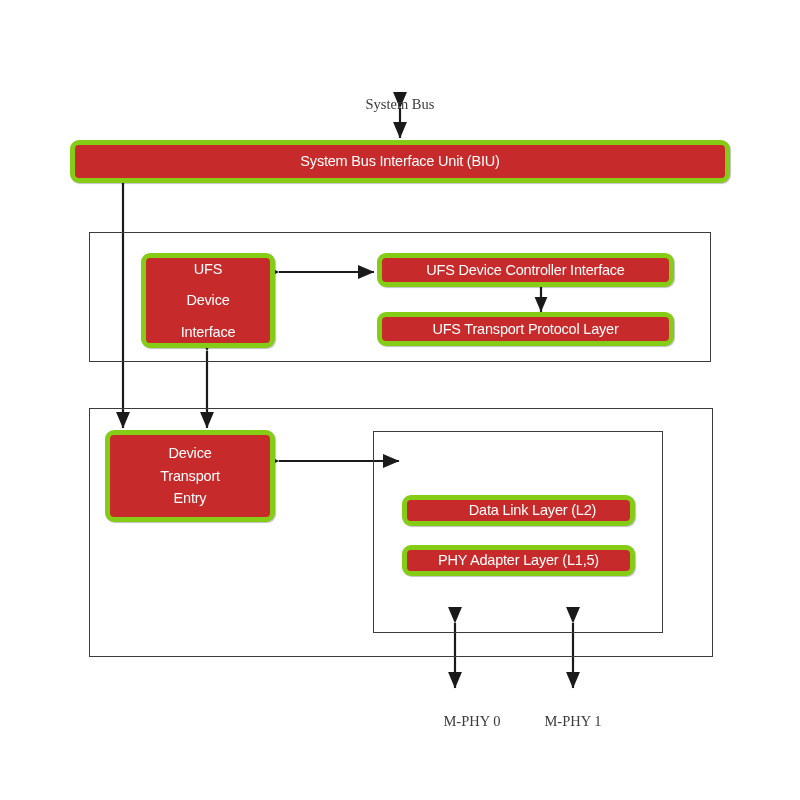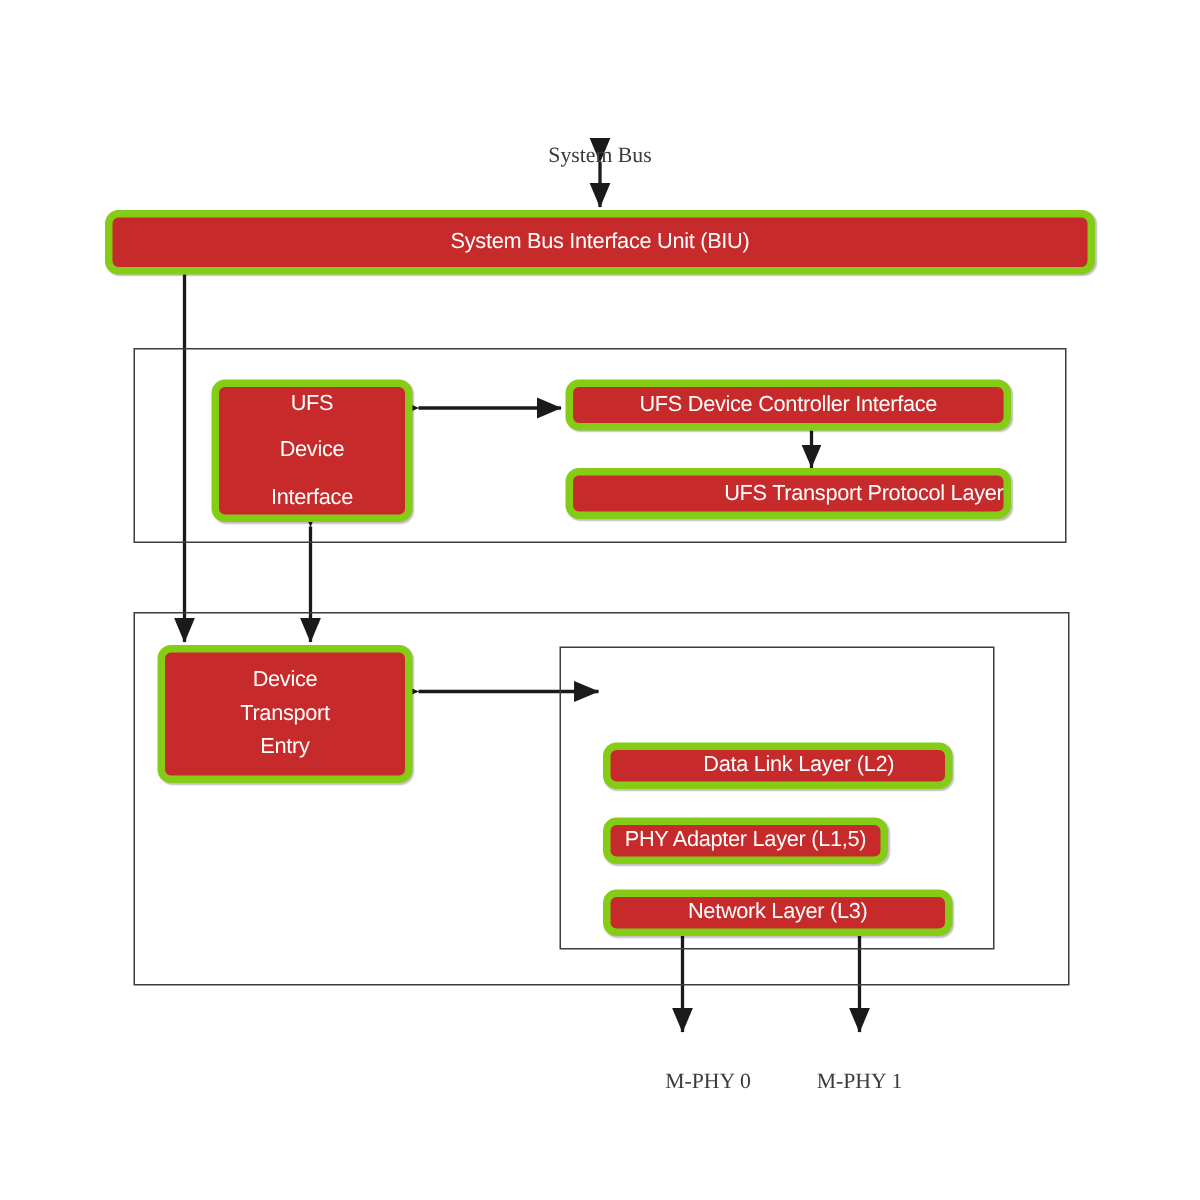--- a/index.html
+++ b/index.html
@@ -106,40 +106,37 @@
   <div class="rbox" style="left:141px; top:253px; width:134px; height:95px; flex-direction:column;justify-content:space-between;">
     <span>UFS</span>
     <span>Device</span>
     <span>Interface</span>
   </div>
 
   <div class="rbox" style="left:377px; top:253px; width:297px; height:34px;">
     <span>UFS Device Controller Interface</span>
   </div>
 
-  <div class="rbox" style="left:377px; top:312px; width:297px; height:34px;justify-content:flex-end;">
+  <div class="rbox" style="left:377px; top:312px; width:297px; height:34px;">
     <span>UFS Transport Protocol Layer</span>
   </div>
 
   <div class="group" style="left:89px; top:408px; width:624px; height:249px;"></div>
 
   <div class="group" style="left:373px; top:431px; width:290px; height:202px;"></div>
 
   <div class="rbox" style="left:105px; top:430px; width:170px; height:92px; flex-direction:column;">
     <span>Device</span>
     <span>Transport</span>
     <span>Entry</span>
   </div>
 
 
   <div class="rbox" style="left:402px; top:495px; width:233px; height:31px;padding-left:28px;">
     <span>Data Link Layer (L2)</span>
   </div>
 
-  <div class="rbox" style="left:402px; top:545px; width:190px; height:31px;">
+  <div class="rbox" style="left:402px; top:545px; width:233px; height:31px;">
     <span>PHY Adapter Layer (L1,5)</span>
   </div>
 
-  <div class="rbox" style="left:402px; top:593px; width:233px; height:31px;">
-    <span>Network Layer (L3)</span>
-  </div>
 
 </div>
 
 </body></html>

